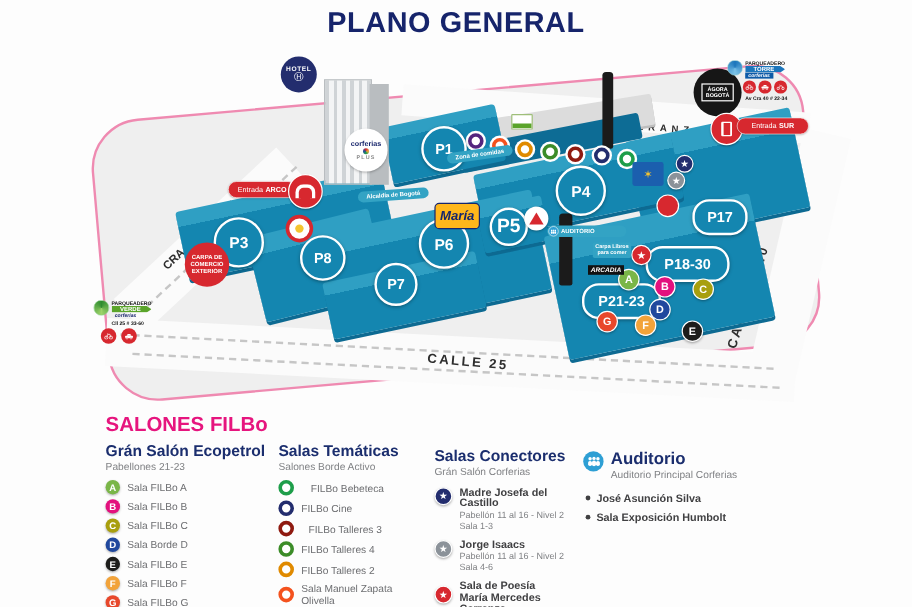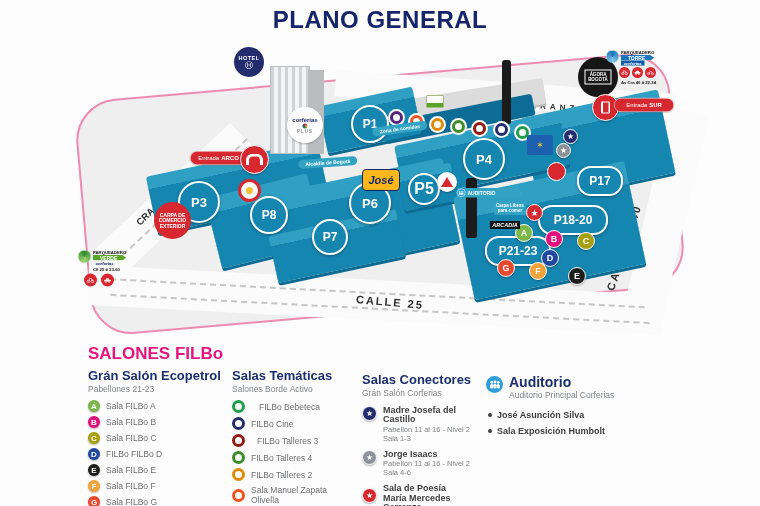--- a/index.html
+++ b/index.html
@@ -109,21 +109,21 @@
     <div class="abs ring map" style="left: 516px; top: 90px; border-color: rgb(30, 158, 74);"></div>
 
     <div class="abs pav" style="left:351px;top:69px;width:34px;height:34px;font-size:12px;">P1</div>
     <div class="abs pav" style="left:178px;top:145px;width:38px;height:38px;font-size:13px;">P3</div>
     <div class="abs pav" style="left:463px;top:102px;width:38px;height:38px;font-size:13px;">P4</div>
     <div class="abs pav" style="left:408px;top:137px;width:28px;height:28px;font-size:16px;">P5</div>
     <div class="abs pav" style="left:349px;top:146px;width:38px;height:38px;font-size:13px;">P6</div>
     <div class="abs pav" style="left:312px;top:183px;width:32px;height:32px;font-size:12px;">P7</div>
     <div class="abs pav" style="left:250px;top:160px;width:34px;height:34px;font-size:12px;">P8</div>
     <div class="abs pill" style="left:577px;top:130px;width:42px;height:26px;font-size:12px;">P17</div>
-    <div class="abs pill" style="left:538px;top:169px;width:66px;height:26px;font-size:12px;">P18-20</div>
+    <div class="abs pill" style="left:538px;top:169px;width:66px;height:26px;font-size:12px;">P18-30</div>
     <div class="abs pill" style="left:485px;top:200px;width:62px;height:26px;font-size:12px;">P21-23</div>
 
     <div class="abs ltr" style="left: 515px; top: 188px; background-color: rgb(122, 182, 72);">A</div>
     <div class="abs ltr" style="left: 545px; top: 194px; background-color: rgb(227, 17, 126);">B</div>
     <div class="abs ltr" style="left: 577px; top: 196px; background-color: rgb(168, 159, 14);">C</div>
     <div class="abs ltr" style="left: 541px; top: 213px; background-color: rgb(32, 72, 158);">D</div>
     <div class="abs ltr" style="left: 568px; top: 231px; background-color: rgb(29, 29, 27);">E</div>
     <div class="abs ltr" style="left: 529px; top: 226px; background-color: rgb(242, 163, 58);">F</div>
     <div class="abs ltr" style="left: 497px; top: 223px; background-color: rgb(232, 72, 44);">G</div>
 
@@ -180,21 +180,21 @@
             <circle cx="8.5" cy="2" r="1.3" fill="#fff"></circle>
             <rect x="1" y="3.6" width="3" height="4" rx="1.4" fill="#fff"></rect>
             <rect x="4" y="3.3" width="3" height="4.4" rx="1.4" fill="#fff"></rect>
             <rect x="7" y="3.6" width="3" height="4" rx="1.4" fill="#fff"></rect>
           </svg>
       </span>
       <span>AUDITORIO</span>
     </div>
     <div class="half" style="left:490px;top:185px;width:60px;height:16px;background:#121212;color:#fff;font-style:italic;font-weight:bold;font-size:11px;display:flex;align-items:center;justify-content:center;">ARCADIA</div>
 
-    <div class="abs" style="left:362px;top:133px;width:36px;height:20px;background:#ffb71b;border:1.5px solid #16266d;border-radius:4px;color:#16266d;font-weight:bold;font-style:italic;font-size:11px;display:flex;align-items:center;justify-content:center;">José</div>
+    <div class="abs" style="left:362px;top:133px;width:36px;height:20px;background:#ffb71b;border:1.5px solid #16266d;border-radius:4px;color:#16266d;font-weight:bold;font-style:italic;font-size:11px;display:flex;align-items:center;justify-content:center;">María</div>
 
     <div class="half col" style="left:578px;top:21px;width:80px;height:80px;background:#161616;border-radius:50%;justify-content:center;color:#fff;">
       <span class="col" style="border:2px solid #fff;padding:3px 5px;font-size:9px;font-weight:bold;line-height:1.15;">
         <span>ÁGORA</span>
         <span>BOGOTÁ</span>
       </span>
     </div>
 
     <div class="half" style="left:606px;top:14px;width:140px;">
       <div style="display:flex;align-items:flex-start;gap:4px;">
@@ -284,21 +284,21 @@
     <div class="lg-item" style="margin-bottom:4px;">
         <span class="ltr" style="width: 12px; height: 12px; font-size: 8px; border: none; background-color: rgb(227, 17, 126);">B</span>
         <span>Sala FILBo B</span>
       </div>
     <div class="lg-item" style="margin-bottom:4px;">
         <span class="ltr" style="width: 12px; height: 12px; font-size: 8px; border: none; background-color: rgb(168, 159, 14);">C</span>
         <span>Sala FILBo C</span>
       </div>
     <div class="lg-item" style="margin-bottom:4px;">
         <span class="ltr" style="width: 12px; height: 12px; font-size: 8px; border: none; background-color: rgb(32, 72, 158);">D</span>
-        <span>FILBo FILBo D</span>
+        <span>Sala Borde D</span>
       </div>
     <div class="lg-item" style="margin-bottom:4px;">
         <span class="ltr" style="width: 12px; height: 12px; font-size: 8px; border: none; background-color: rgb(29, 29, 27);">E</span>
         <span>Sala FILBo E</span>
       </div>
     <div class="lg-item" style="margin-bottom:4px;">
         <span class="ltr" style="width: 12px; height: 12px; font-size: 8px; border: none; background-color: rgb(242, 163, 58);">F</span>
         <span>Sala FILBo F</span>
       </div>
     <div class="lg-item">

